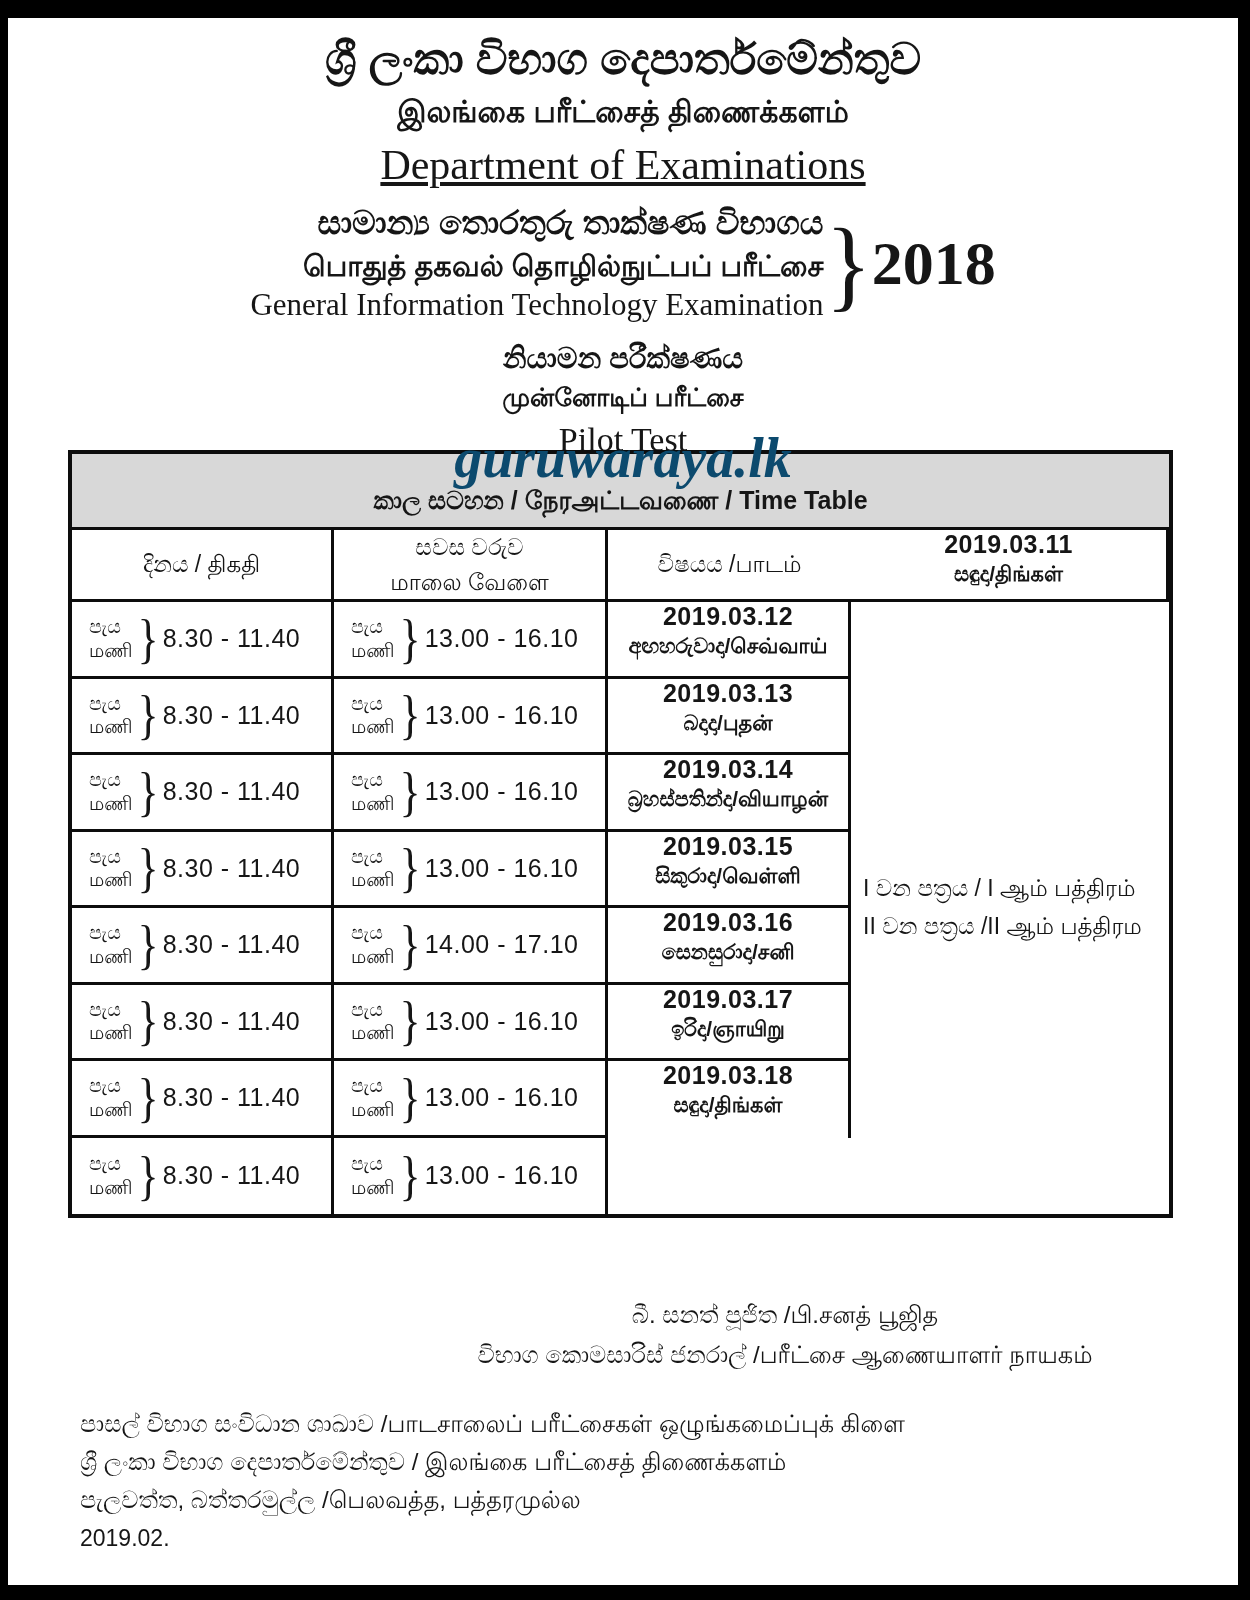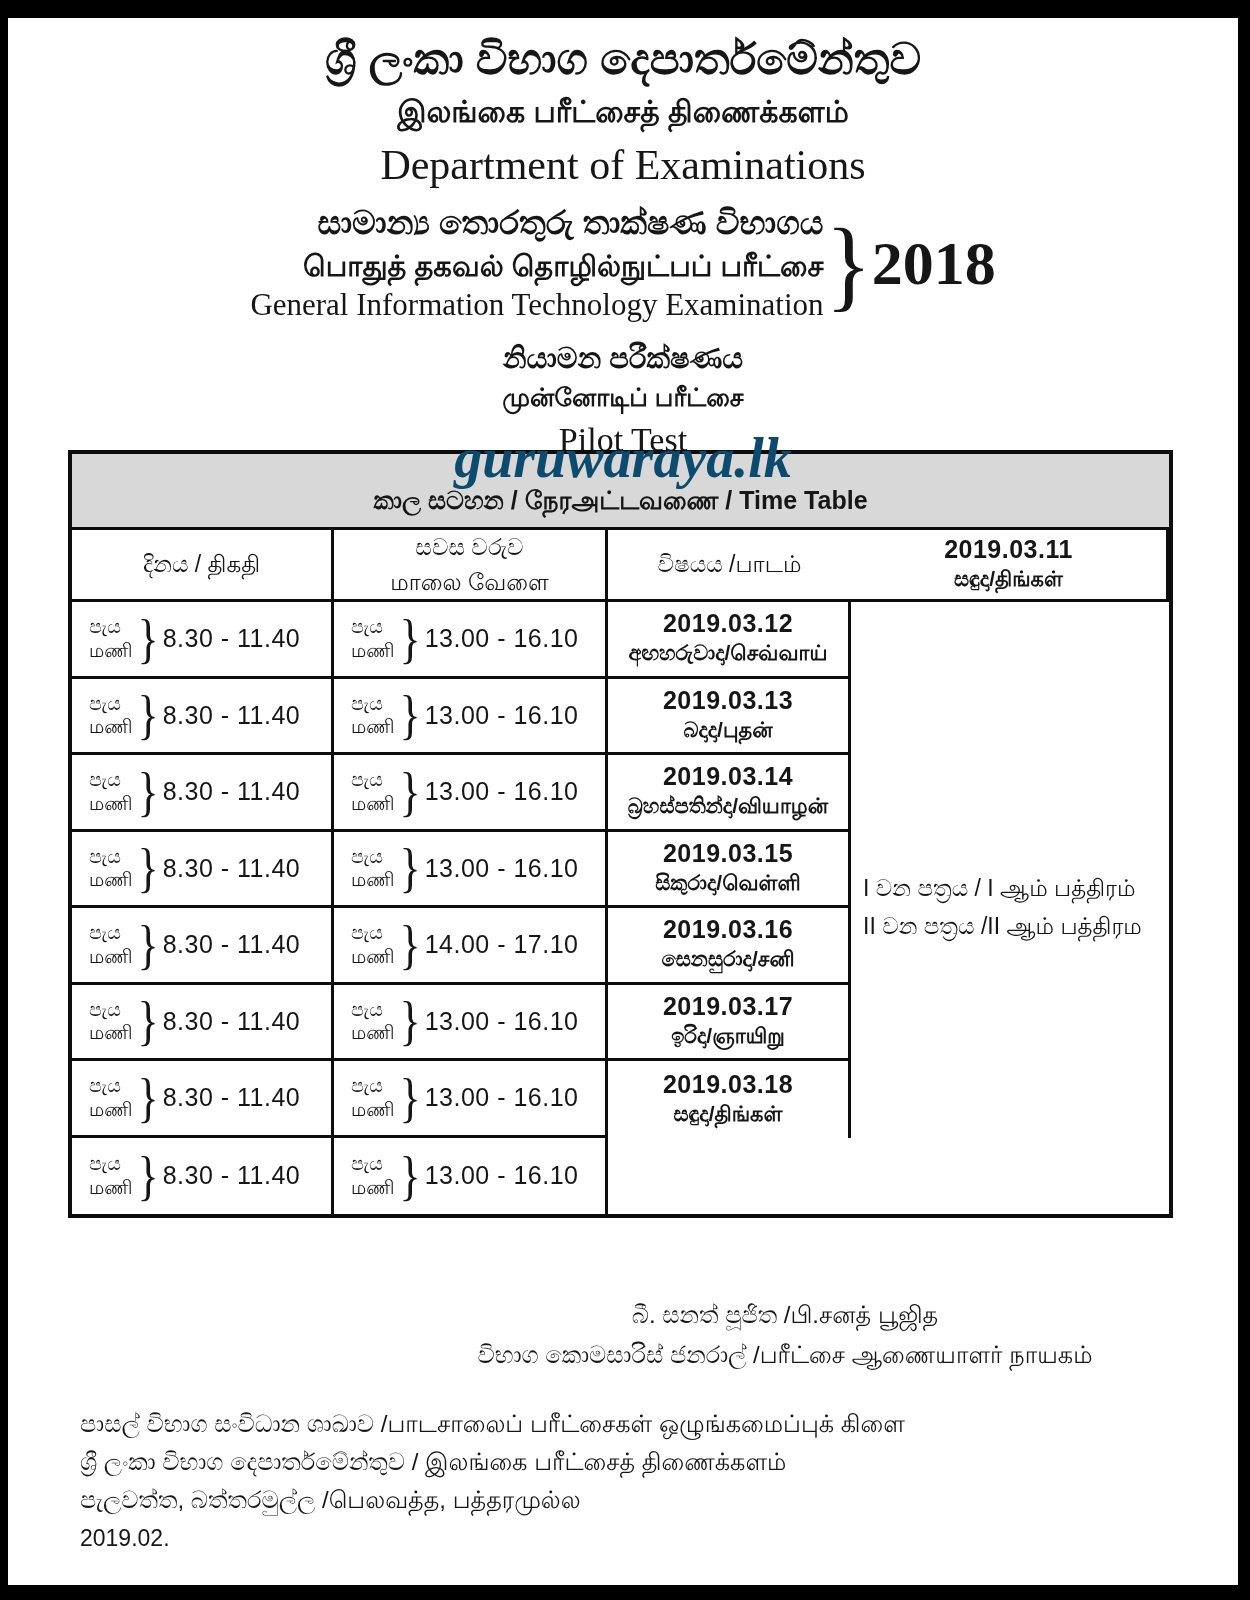--- a/index.html
+++ b/index.html
@@ -14,21 +14,21 @@
     border-left:8px solid #000;
     border-right:12px solid #000;
     border-bottom:15px solid #000;
     overflow:hidden;
   }
 
   
   .hdr { position:absolute; top:16px; left:0; width:1230px; text-align:center; }
   .hdr-si { font-size:44px; font-weight:bold; margin-bottom:10px; }
   .hdr-ta { font-size:30px; font-weight:bold; margin-bottom:8px; }
-  .hdr-en { font-family:"Liberation Serif", serif; font-size:42px; }
+  .hdr-en { font-family:"Liberation Serif", serif; font-size:42px;text-decoration:underline; }
 
   
   .exam { position:absolute; top:186px; left:0; width:1230px;
           display:flex; justify-content:center; align-items:center; }
   .exam-lines { text-align:right; }
   .exam-si { font-size:33px; font-weight:bold; margin-bottom:7px; }
   .exam-ta { font-size:29px; font-weight:bold; }
   .exam-en { font-family:"Liberation Serif", serif; font-size:31px; }
   .year-group { display:flex; align-items:center; margin-left:2px; }
   .brace-big { font-family:"Liberation Serif", serif; font-size:96px; font-weight:300;
@@ -61,21 +61,21 @@
     background:#d8d8d8;
     border-bottom:3px solid #0d0d0d;
     display:flex; align-items:flex-end; justify-content:center;
     padding-bottom:9px; font-size:25px; font-weight:bold;
   }
   .hcell { display:flex; flex-direction:column; align-items:center; justify-content:center;
            font-size:23px; line-height:1.5; }
   .no-r { border-right:none; }
   .no-b { border-bottom:none; }
 
-  .date-cell { display:flex; flex-direction:column; align-items:center; justify-content:center; }
+  .date-cell { display:flex; flex-direction:column; align-items:center; justify-content:flex-start; }
   .date { font-size:25px; font-weight:bold; letter-spacing:0.5px; }
   .day  { font-size:21px; font-weight:bold; margin-top:3px; }
 
   .time-cell { display:flex; align-items:center; padding-left:17px; }
   .lbl { display:flex; flex-direction:column; font-size:19px; line-height:1.25; margin-right:5px; }
   .brace { font-family:"Liberation Serif", serif; font-size:44px; font-weight:300;
            transform:scaleY(1.25); margin-right:4px; line-height:1; }
   .time { font-size:25px; letter-spacing:0.5px; white-space:nowrap; }
 
   .subject-cell {

